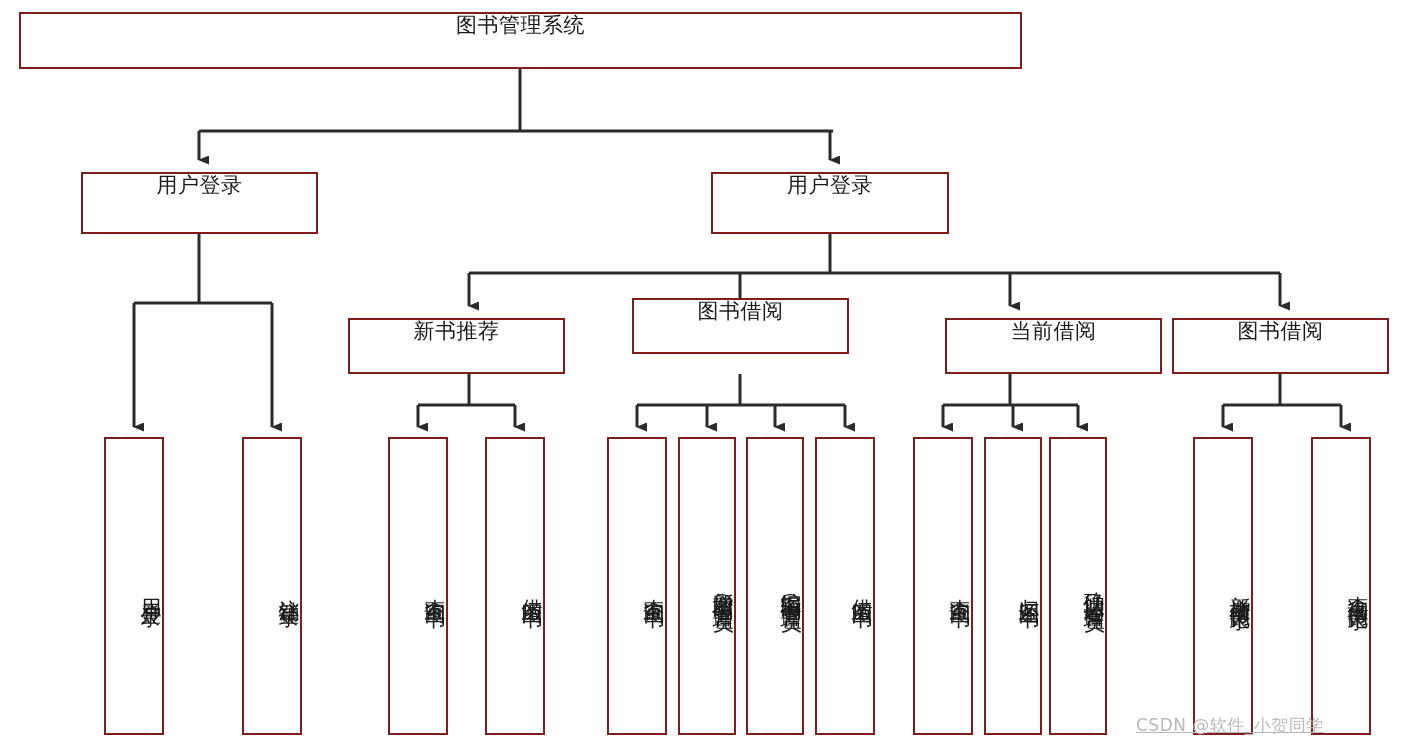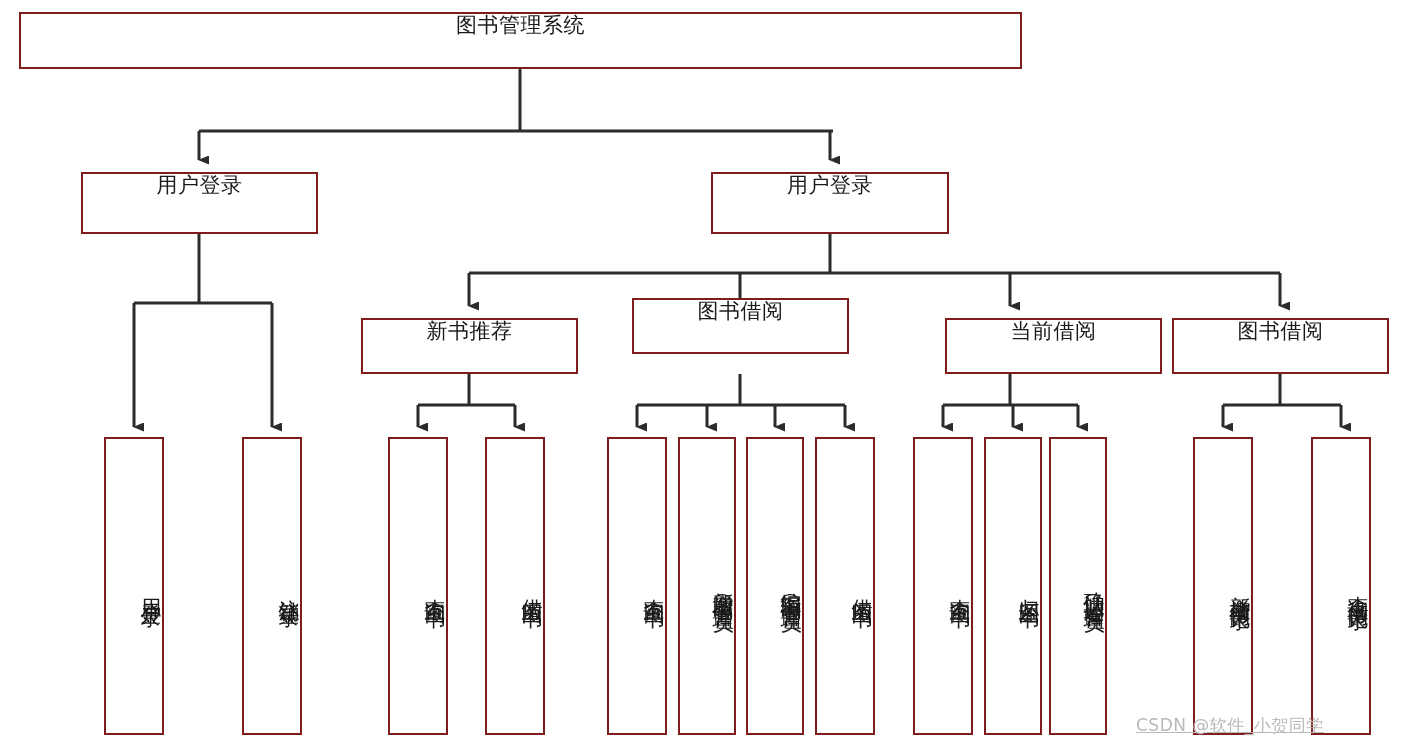--- a/index.html
+++ b/index.html
@@ -127,21 +127,21 @@
     <span class="label">图书管理系统</span>
   </div>
 
   <div class="node h" style="left:81px; top:172px; width:237px; height:62px;">
     <span class="label">用户登录</span>
   </div>
   <div class="node h" style="left:711px; top:172px; width:238px; height:62px;">
     <span class="label">用户登录</span>
   </div>
 
-  <div class="node h" style="left:361px; top:318px; width:217px; height:56px;">
+  <div class="node h" style="left:348px; top:318px; width:217px; height:56px;">
     <span class="label">新书推荐</span>
   </div>
   <div class="node h" style="left:632px; top:298px; width:217px; height:56px;">
     <span class="label">图书借阅</span>
   </div>
   <div class="node h" style="left:902px; top:318px; width:217px; height:56px;margin-left:43px;">
     <span class="label">当前借阅</span>
   </div>
   <div class="node h" style="left:1172px; top:318px; width:217px; height:56px;">
     <span class="label">图书借阅</span>

